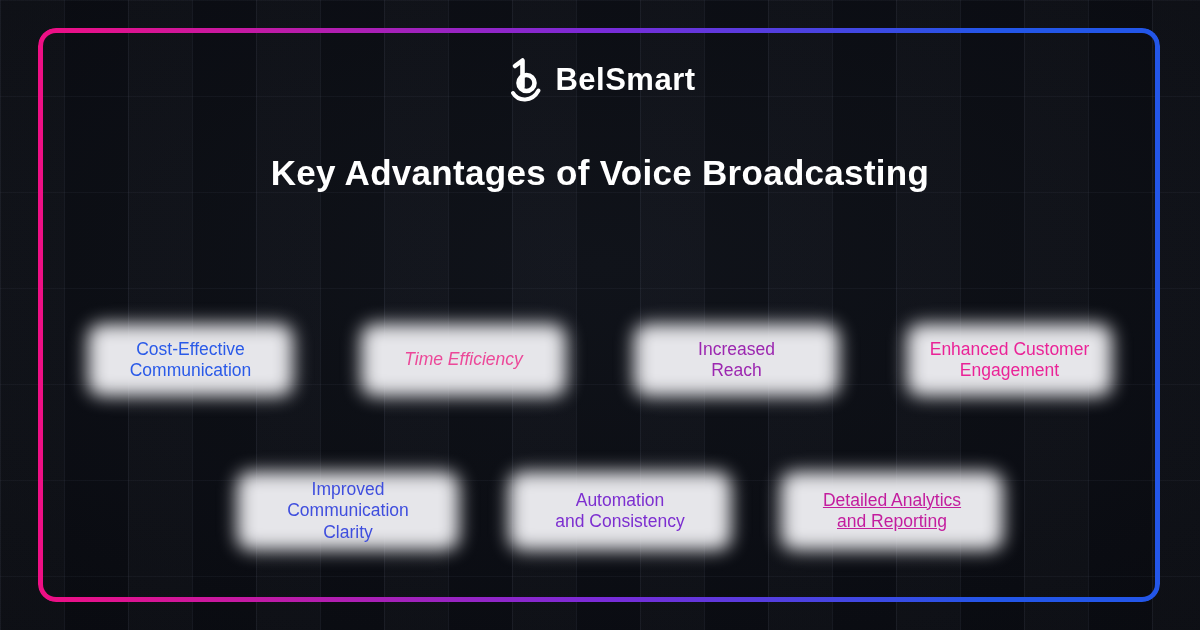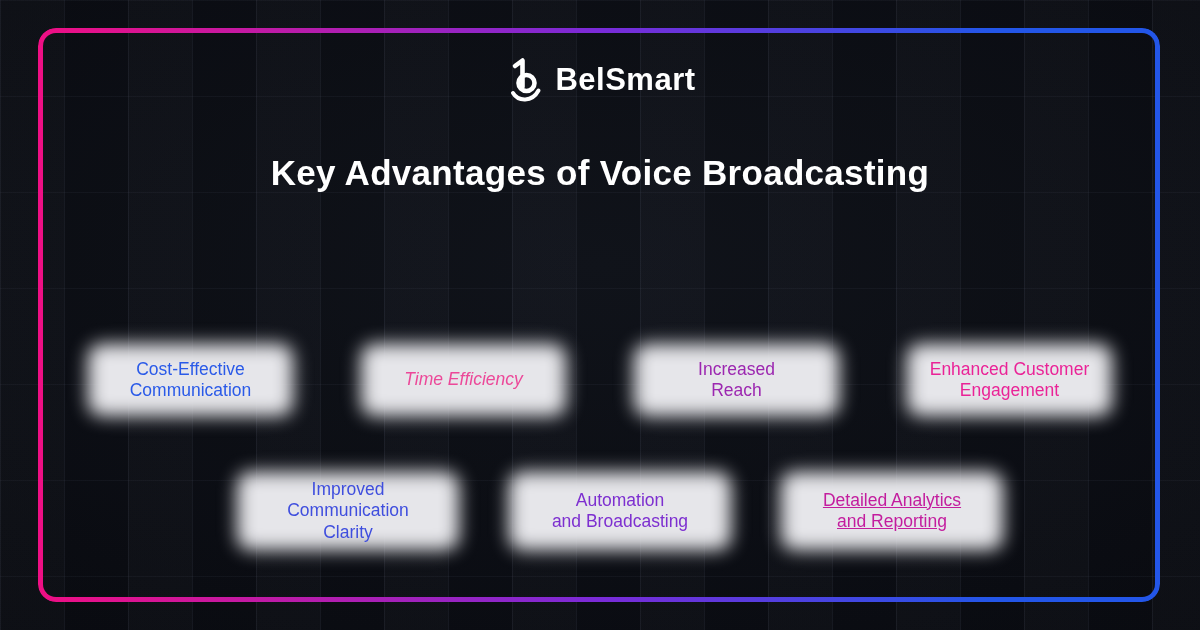--- a/index.html
+++ b/index.html
@@ -40,21 +40,21 @@
   }
   .title{
     position:absolute;top:152px;left:0;width:100%;
     text-align:center;color:var(--title-color,#fff);
     font-size:35px;font-weight:700;line-height:1.2;letter-spacing:0.3px;
   }
   .cards-row{
     position:absolute;left:0;width:100%;
     display:flex;justify-content:center;
   }
-  .row-1{top:344px;gap:68px;}
+  .row-1{top:324px;gap:68px;}
   .row-2{top:472px;gap:50px;margin-left:20px;}
   .card{
     position:relative;
     display:flex;align-items:center;justify-content:center;
     text-align:center;
   }
   .row-1 .card{width:205px;height:72px;}
   .row-2 .card{width:222px;height:78px;}
   .card::before{
     content:"";position:absolute;inset:0;border-radius:14px;
@@ -108,20 +108,20 @@
   </div>
 
   <div class="cards-row row-2">
     <div class="card">
       <span class="card-label" style="color: rgb(63, 78, 222);">Improved
 Communication
 Clarity</span>
     </div>
     <div class="card">
       <span class="card-label" style="color: rgb(125, 47, 208);">Automation
-and Broadcasting</span>
+and Consistency</span>
     </div>
     <div class="card">
       <span class="card-label" style="color: rgb(195, 29, 158); text-decoration: underline;">Detailed Analytics
 and Reporting</span>
     </div>
   </div>
 </div>
 
 </body></html>

